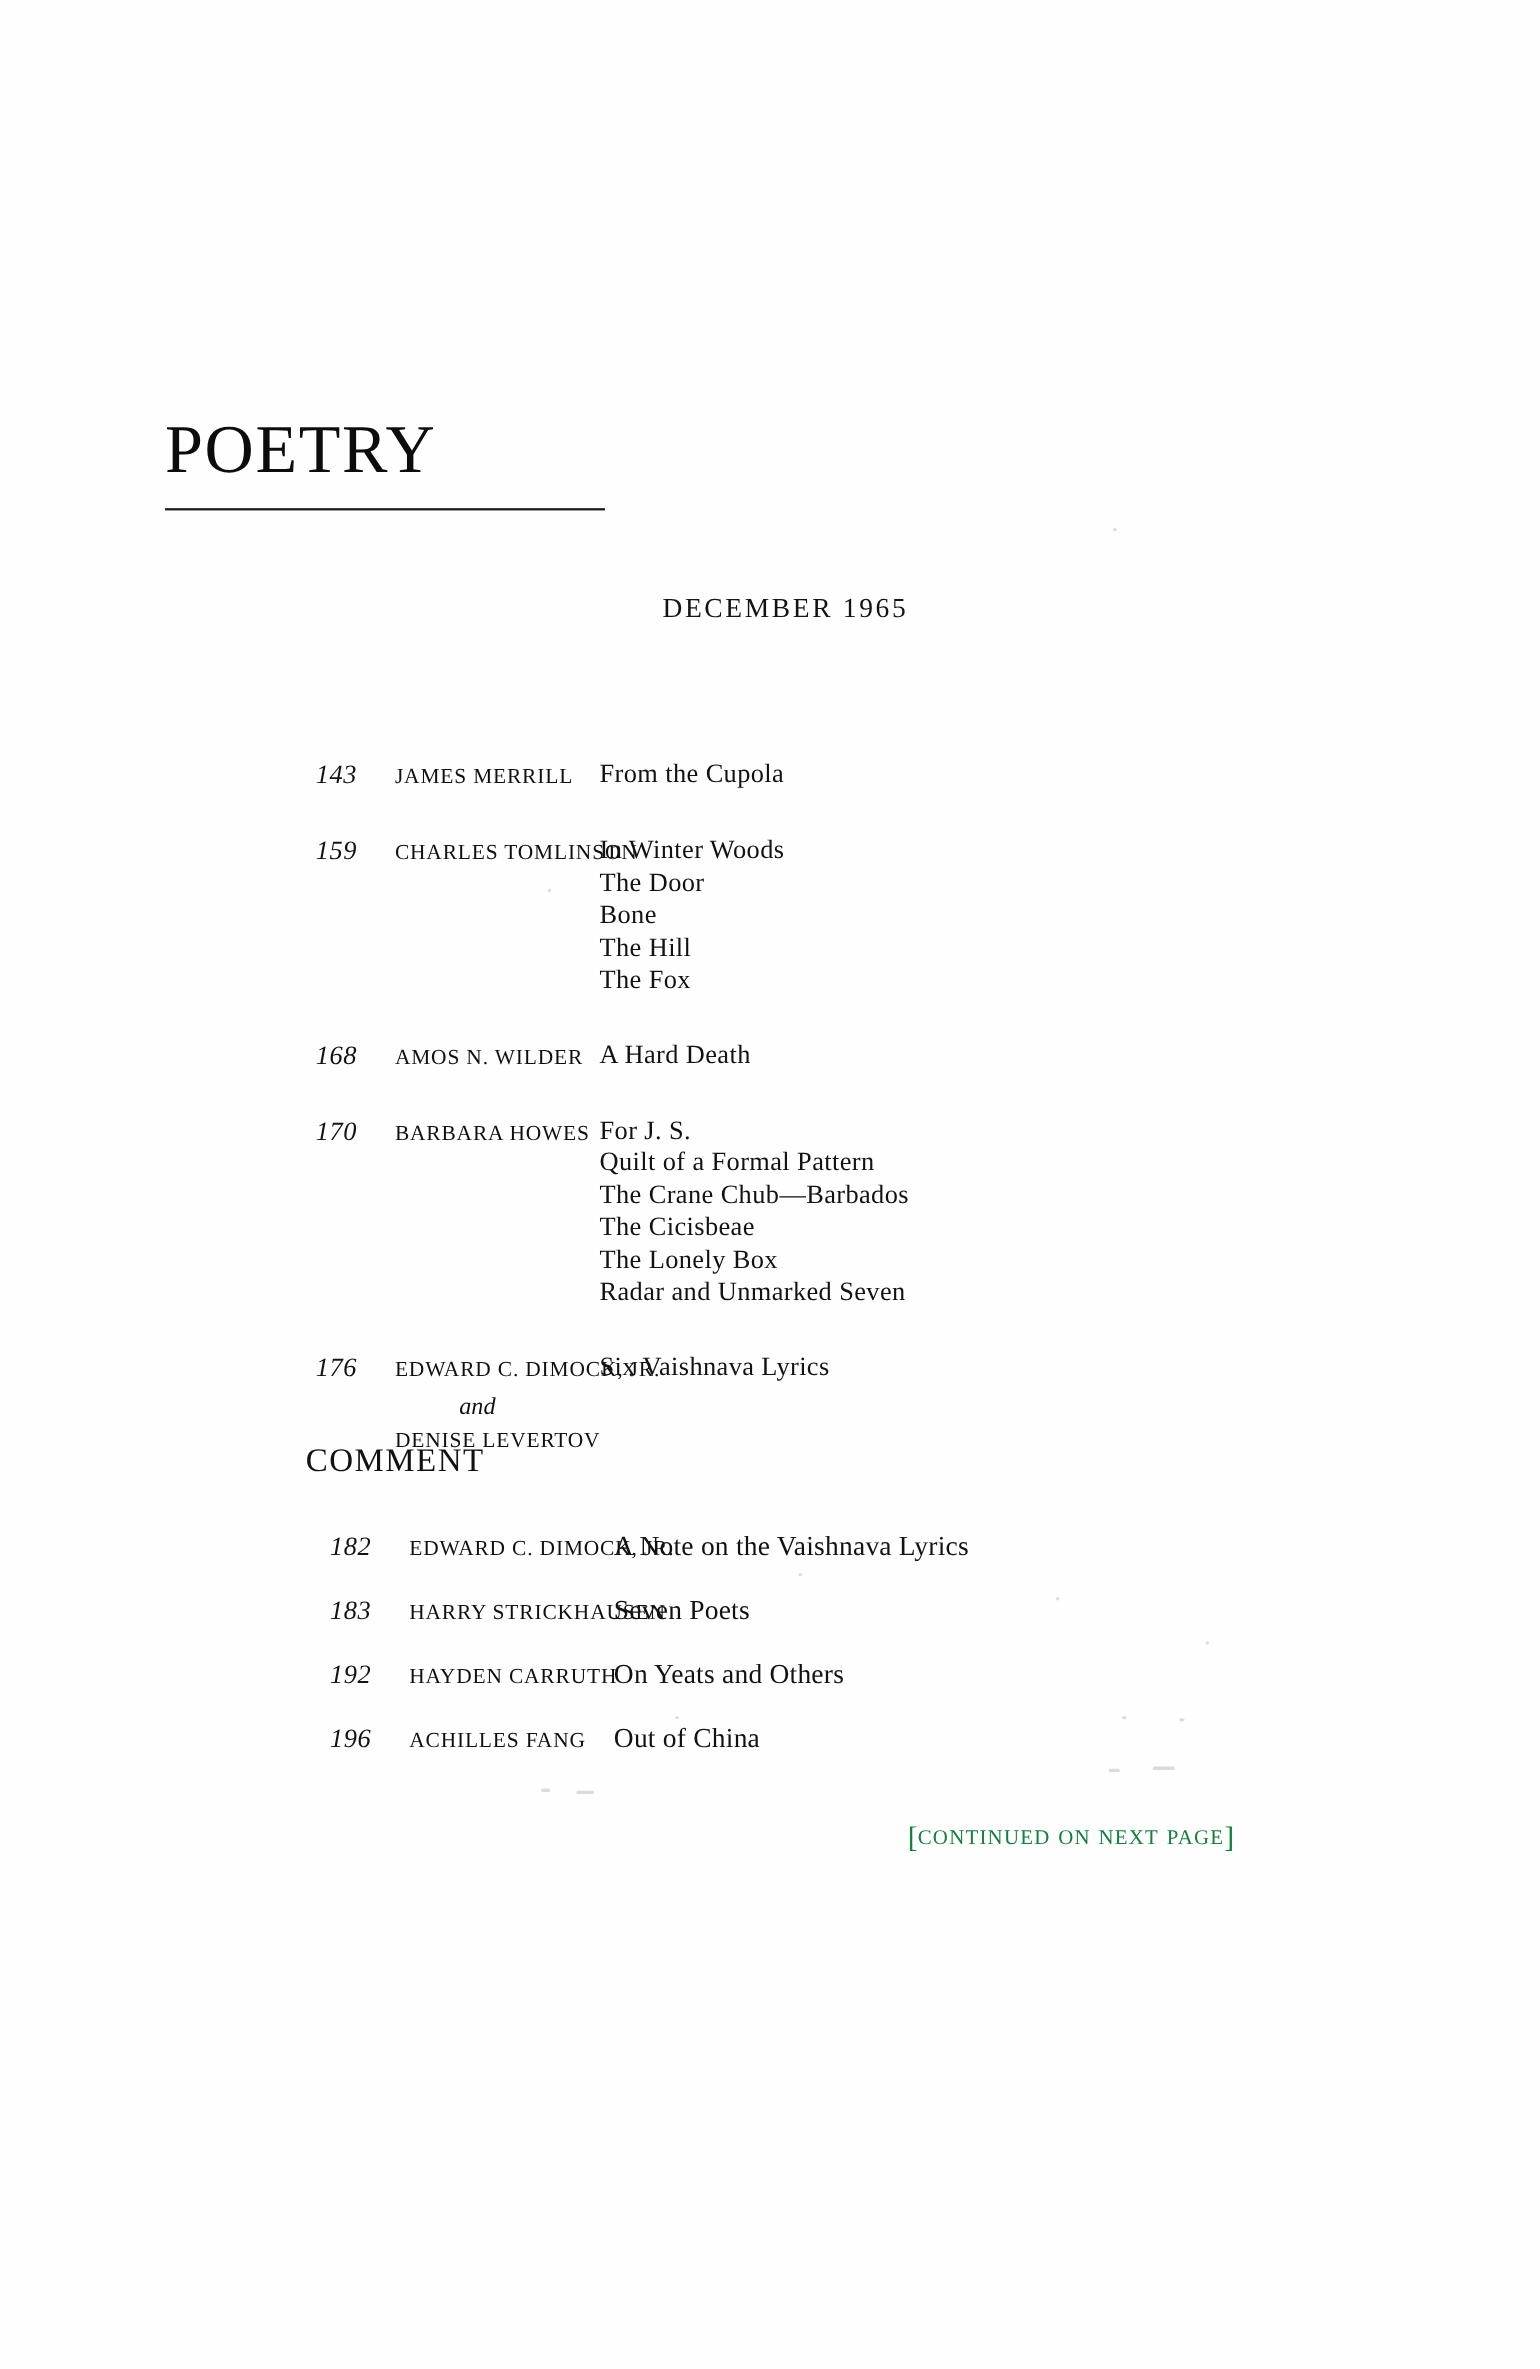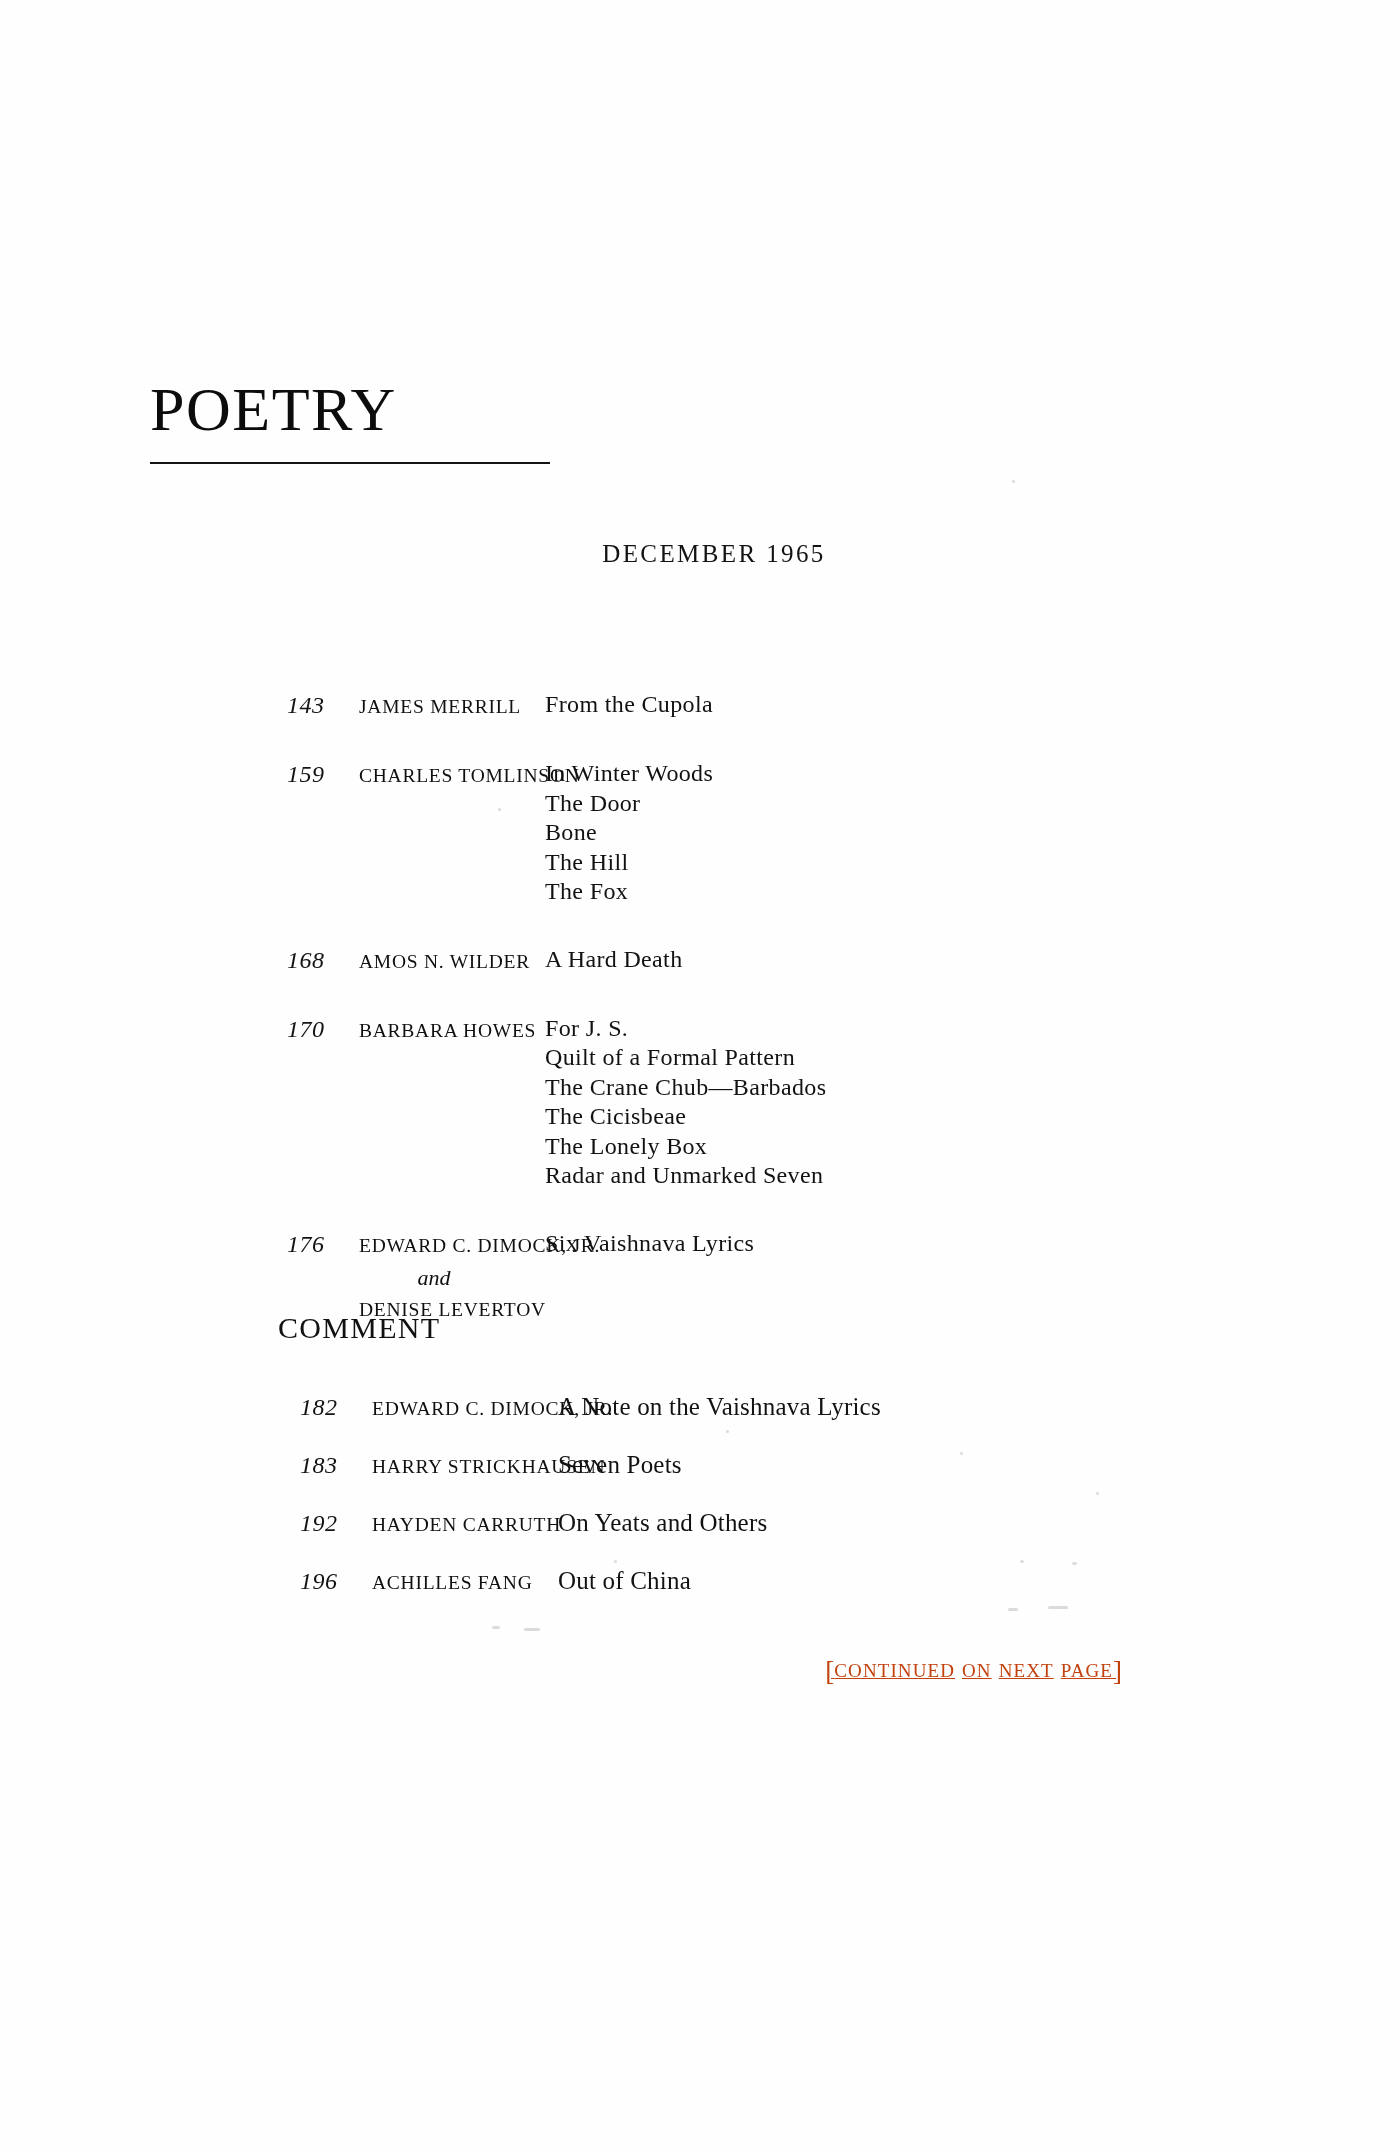--- a/index.html
+++ b/index.html
@@ -163,23 +163,22 @@
     text-align: right;
     padding-right: 278px;
     box-sizing: border-box;
   }
   .footer-note .fn-inner {
     display: inline-block;
     font-size: 19px;
     letter-spacing: 1.1px;
     text-transform: uppercase;
     font-variant: small-caps;
-    color: #c2410c;
+    color: #15803d;
     white-space: nowrap;
-    text-decoration: underline;
   }
   .footer-note .brk {
     font-size: 27px;
     line-height: 0;
     vertical-align: -3px;
     letter-spacing: 0;
   }
   .footer-note .fn-words > span { margin-right: 7px; }
   .footer-note .fn-words > span:last-child { margin-right: 0; }
 

